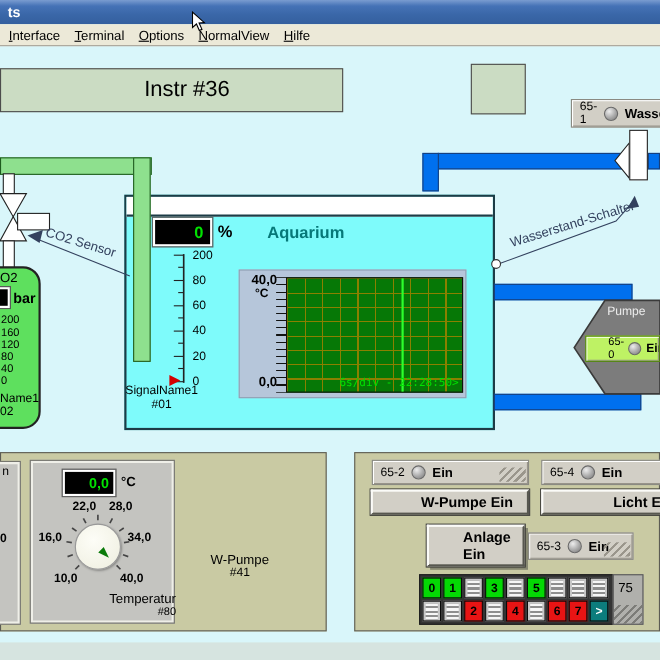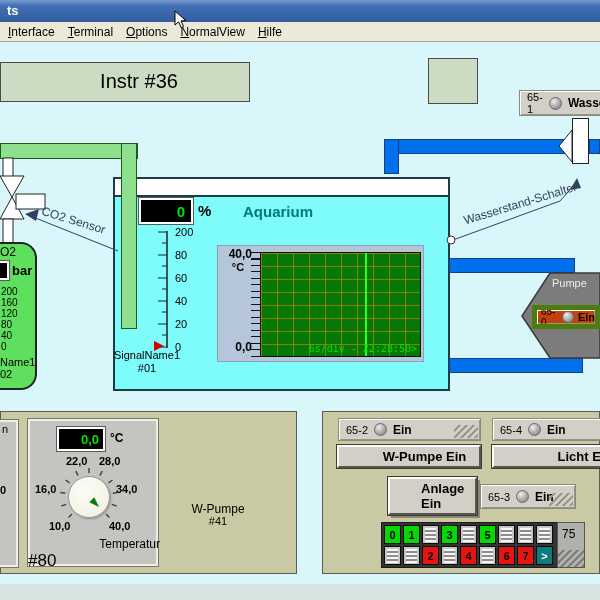--- a/index.html
+++ b/index.html
@@ -87,21 +87,21 @@
   <div class="abs menubar">
     <span class="menu-item"><u>I</u><span>nterface</span></span>
     <span class="menu-item"><u>T</u><span>erminal</span></span>
     <span class="menu-item"><u>O</u><span>ptions</span></span>
     <span class="menu-item"><u>N</u><span>ormalView</span></span>
     <span class="menu-item"><u>H</u><span>ilfe</span></span>
   </div>
 
   <div class="abs" style="left:0;top:584px;width:600px;height:16px;background:#d6e4e0"></div>
 
-  <div class="abs banner" style="left:0;top:62px;width:250px;height:40px;font-size:20px;line-height:37px;text-align:center;padding-left:28px">
+  <div class="abs banner" style="left:0;top:62px;width:312px;height:40px;font-size:20px;line-height:37px;text-align:center;padding-left:28px">
     <span>Instr #36</span>
   </div>
   <div class="abs banner" style="left:428px;top:58px;width:50px;height:46px"></div>
 
   <div class="abs" style="left:0;top:411px;width:297px;height:163px;background:#c9caa3;border:1px solid #5c5c54"></div>
   <div class="abs" style="left:322px;top:411px;width:278px;height:163px;background:#c9caa3;border:1px solid #5c5c54"></div>
 
   <div class="abs" style="left:113px;top:177px;width:337px;height:214px;background:#7efbfb;border:2px solid #1c3c46">
     <div class="abs" style="left:0;top:0;width:333px;height:18px;background:#fff;border-bottom:2px solid #1c3c46"></div>
   </div>
@@ -186,21 +186,21 @@
   <div class="abs" style="left:110px;top:349px;width:74px;text-align:center;font-size:11px">SignalName1</div>
   <div class="abs" style="left:110px;top:362px;width:74px;text-align:center;font-size:11px">#01</div>
 
   <div class="ledbar" style="left:519px;top:90px;width:85px;height:26px">
     <span>65-1</span>
     <span class="sphere"></span>
     <b>Wasse</b>
   </div>
 
   <div class="abs" style="left:552px;top:277px;width:46px;color:#ececec;font-size:11px">Pumpe</div>
-  <div class="ledbar" style="left:532px;top:305px;width:68px;height:24px;background:#c2410c;border:5px solid #4d7c0f;gap:4px;padding-left:4px">
+  <div class="ledbar" style="left:532px;top:305px;width:68px;height:24px;background:#bef264;border:1px solid #4d7c0f;gap:4px;padding-left:20px">
     <span style="font-size:10px">65-0</span>
     <span class="sphere" style="width:12px;height:12px"></span>
     <b style="font-size:11px">Ein</b>
   </div>
 
   <div class="gpanel" style="left:-40px;top:419px;width:59px;height:149px;overflow:hidden">
     <div class="abs" style="left:41px;top:3px;font-size:11px">n</div>
     <div class="abs" style="left:36px;top:64px;font-weight:bold;font-size:11px">,0</div>
   </div>
 
@@ -224,21 +224,21 @@
           <line x1="61" y1="54" x2="61" y2="49"></line>
         <line x1="71.9" y1="56.6" x2="74.2" y2="52.2"></line>
           <line x1="80.4" y1="63.9" x2="84.5" y2="61"></line>
         <line x1="84.7" y1="74.3" x2="89.6" y2="73.5"></line>
           <line x1="83.8" y1="85.4" x2="88.6" y2="87"></line>
         <line x1="78" y1="95" x2="81.5" y2="98.5"></line>
       </g>
       <polygon points="71,88 66.3,78.3 61.3,83.3" fill="#0a7a0a"></polygon>
     </svg>
     <div class="abs" style="left:0;top:118px;width:132px;text-align:right;font-size:12px">Temperatur</div>
-    <div class="abs" style="left:0;top:132px;width:132px;text-align:left;font-size:17px">#80</div>
+    <div class="abs" style="left:0;top:132px;width:132px;text-align:right;font-size:10px">#80</div>
   </div>
 
   <div class="abs" style="left:178px;top:502px;width:80px;text-align:center;font-size:12px">W-Pumpe</div>
   <div class="abs" style="left:178px;top:515px;width:80px;text-align:center;font-size:11px">#41</div>
 
   <div class="ledbar hatch" style="left:338px;top:418px;width:143px;height:23px">
     <span>65-2</span>
     <span class="sphere"></span>
     <b>Ein</b>
   </div>

